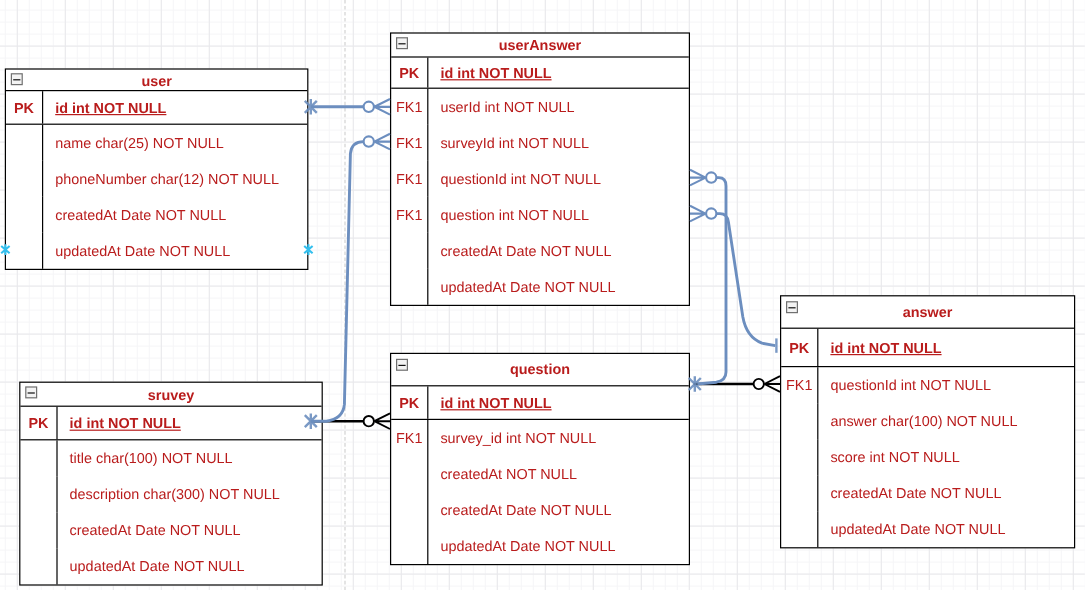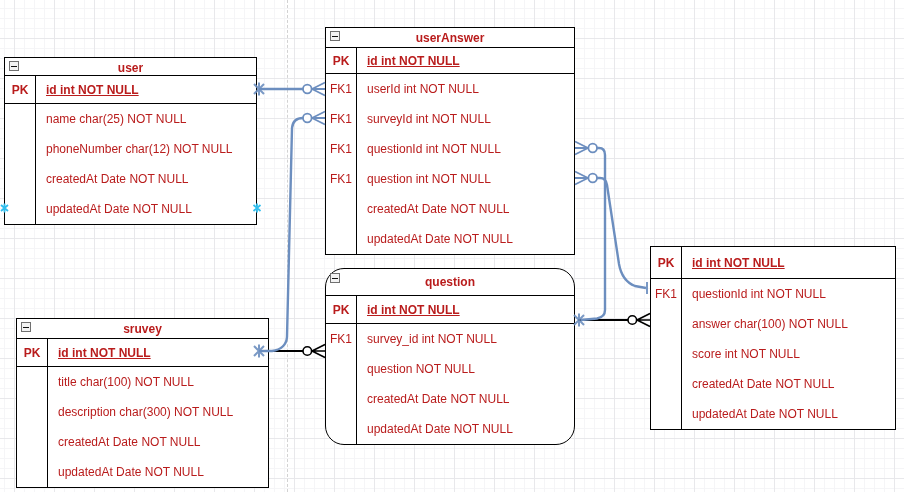--- a/index.html
+++ b/index.html
@@ -119,38 +119,38 @@
   <div class="t-row" style="height:30px;">
     <span class="t-key"></span>
     <span class="t-val">createdAt Date NOT NULL</span>
   </div>
   <div class="t-row" style="height:30px;">
     <span class="t-key"></span>
     <span class="t-val">updatedAt Date NOT NULL</span>
   </div>
 </div>
 
-<div class="etable" style="left:325px;top:268px;width:250px;border-radius:19px;">
+<div class="etable" style="left:325px;top:294px;width:250px;">
   <div class="t-header" style="height:27px;">
     <span class="collapse" style="top:4px;">
         <span class="minus"></span>
       </span>
     <span class="t-title">question</span>
   </div>
   <div class="t-row pk-row" style="height:28px;">
     <span class="t-key">PK</span>
     <span class="t-val">id int NOT NULL</span>
   </div>
   <div class="t-row" style="height:30px;">
     <span class="t-key">FK1</span>
     <span class="t-val">survey_id int NOT NULL</span>
   </div>
   <div class="t-row" style="height:30px;">
     <span class="t-key"></span>
-    <span class="t-val">question NOT NULL</span>
+    <span class="t-val">createdAt NOT NULL</span>
   </div>
   <div class="t-row" style="height:30px;">
     <span class="t-key"></span>
     <span class="t-val">createdAt Date NOT NULL</span>
   </div>
   <div class="t-row" style="height:30px;">
     <span class="t-key"></span>
     <span class="t-val">updatedAt Date NOT NULL</span>
   </div>
 </div>
@@ -178,20 +178,26 @@
     <span class="t-key"></span>
     <span class="t-val">createdAt Date NOT NULL</span>
   </div>
   <div class="t-row" style="height:30px;">
     <span class="t-key"></span>
     <span class="t-val">updatedAt Date NOT NULL</span>
   </div>
 </div>
 
 <div class="etable" style="left:650px;top:246px;width:246px;">
+  <div class="t-header" style="height:27px;">
+    <span class="collapse" style="top:4px;">
+        <span class="minus"></span>
+      </span>
+    <span class="t-title">answer</span>
+  </div>
   <div class="t-row pk-row" style="height:32px;">
     <span class="t-key">PK</span>
     <span class="t-val">id int NOT NULL</span>
   </div>
   <div class="t-row" style="height:30px;">
     <span class="t-key">FK1</span>
     <span class="t-val">questionId int NOT NULL</span>
   </div>
   <div class="t-row" style="height:30px;">
     <span class="t-key"></span>

